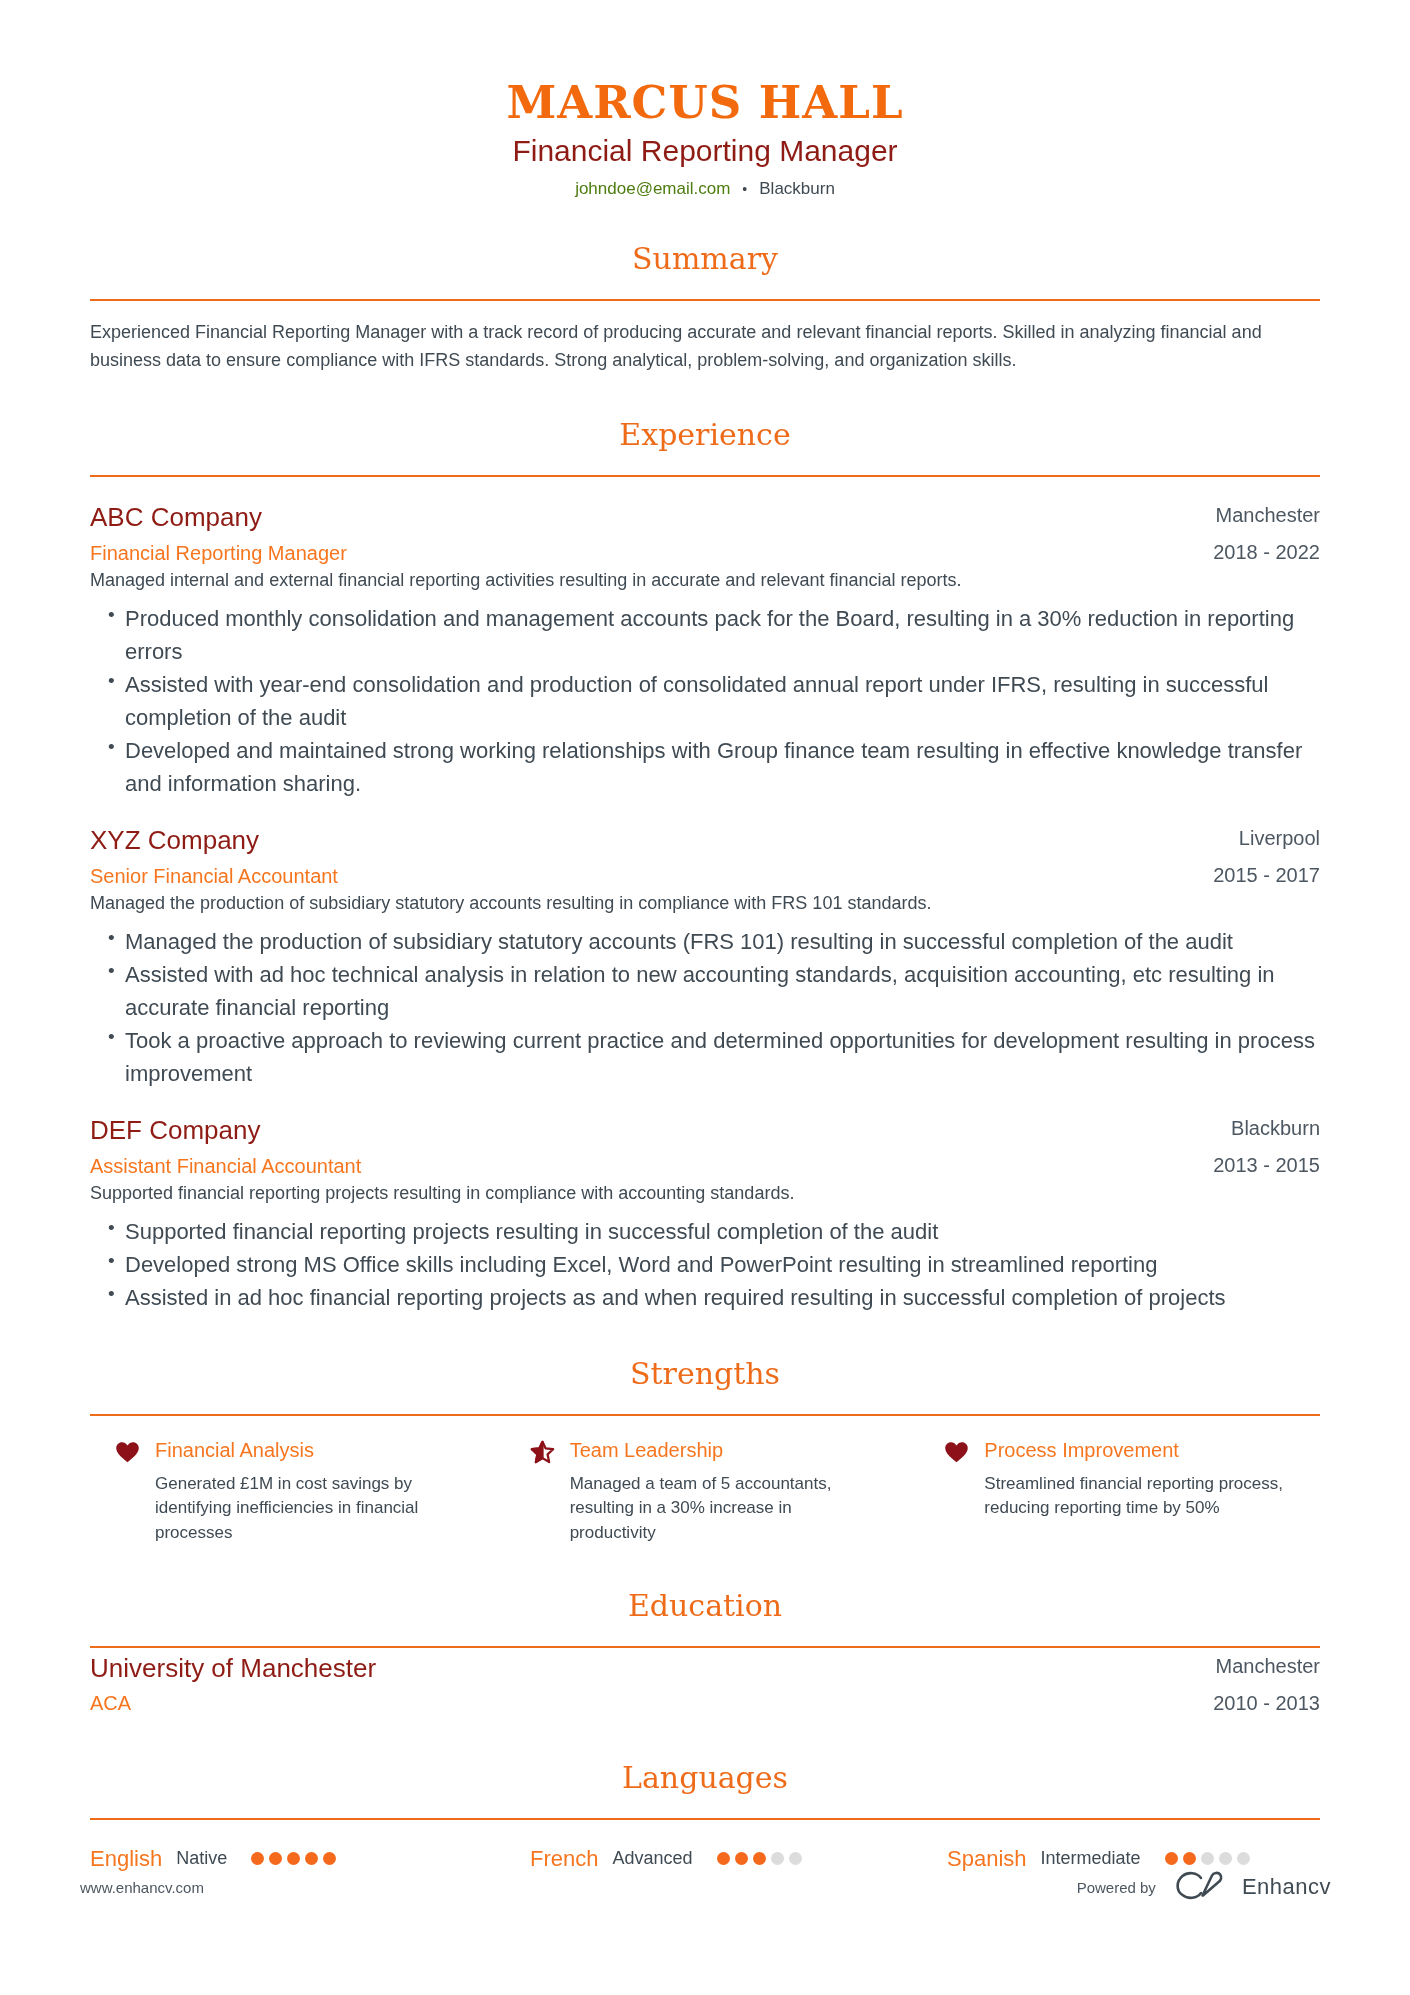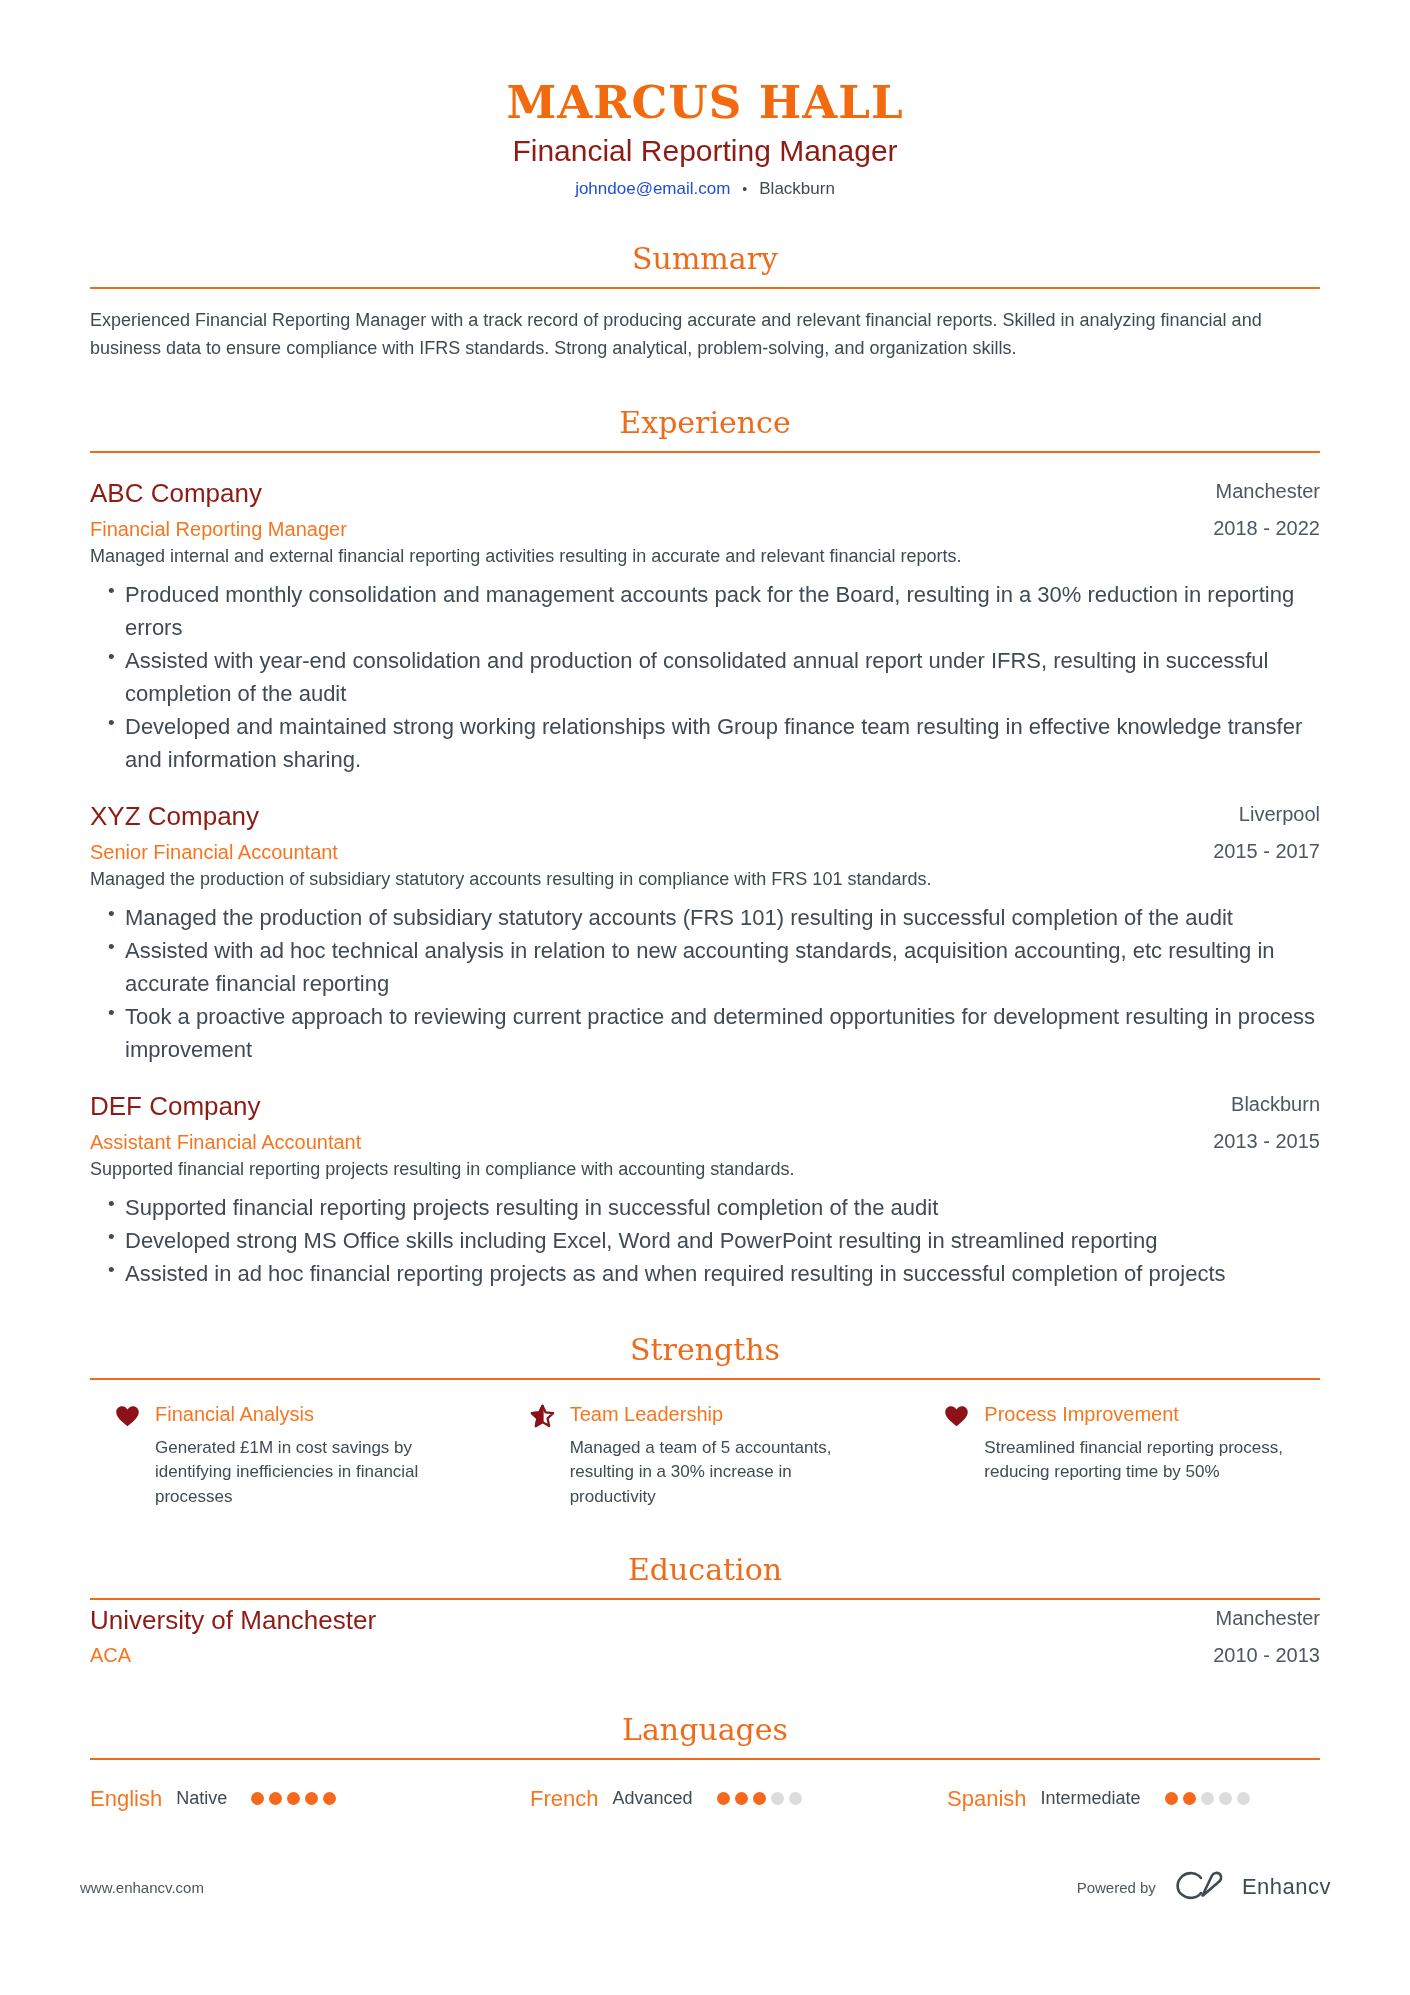--- a/index.html
+++ b/index.html
@@ -36,31 +36,31 @@
   .hdr-contact {
     margin-top: 10px;
     font-size: 17px;
     color: #3f4a53;
     display: flex;
     justify-content: center;
     align-items: center;
     gap: 12px;
   }
   .hdr-contact .sep { font-size: 14px; color: #3f4a53; }
-  .hdr-contact a { color: #1d4ed8; text-decoration: none; }
+  .hdr-contact a { color: #4d7c0f; text-decoration: none; }
 
   
   .section { margin-top: 42px; }
   .section-title {
     font-family: "DejaVu Serif", "Liberation Serif", serif;
     font-weight: 500;
     font-size: 30px;
     color: #ee6b1a;
     text-align: center;
-    padding-bottom: 11px;
+    padding-bottom: 23px;
     border-bottom: 2px solid #ee6b1a;
     margin-top: 8px;
   }
   .section-body { margin-top: 18px; }
 
   .summary-text {
     font-size: 18px;
     line-height: 1.55;
     color: #3f4a53;
   }

